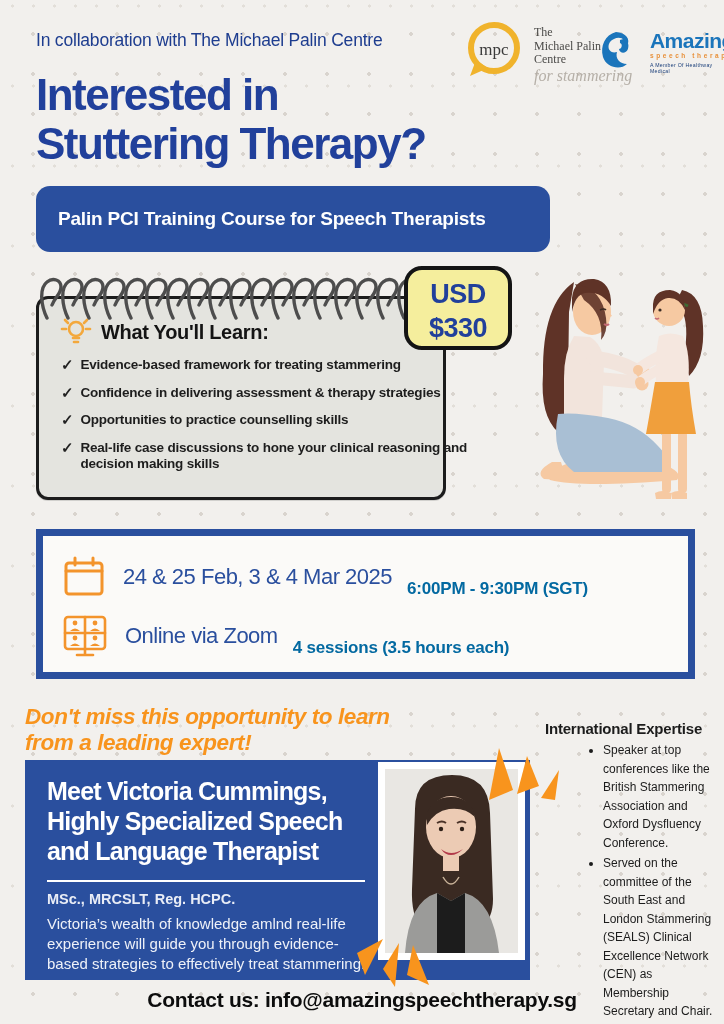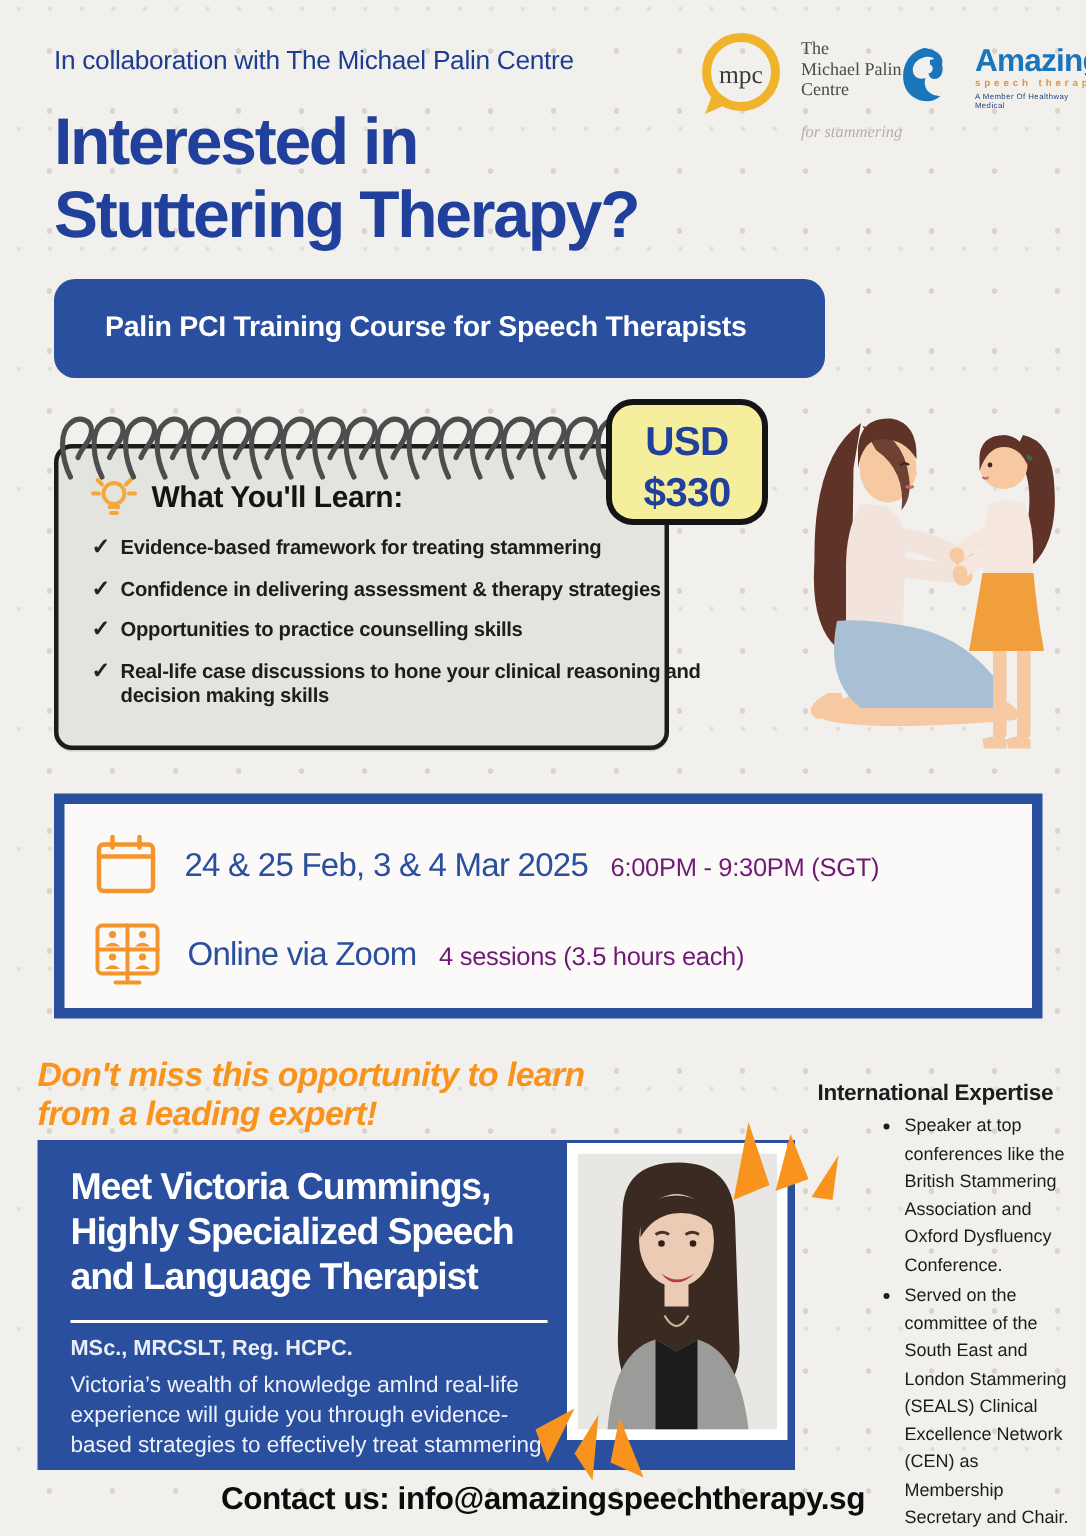--- a/index.html
+++ b/index.html
@@ -12,49 +12,49 @@
       radial-gradient(circle, #d9d4ce 1.7px, transparent 2px),
       radial-gradient(circle, #e2ded8 1.4px, transparent 1.7px);
     background-size:42px 40px, 21px 80px;
     background-position:12px 14px, 2px 46px;
   }
   
   .tagline { position:absolute; left:36px; top:30px; font-size:17.5px; font-weight:500; color:#1e3d8f; letter-spacing:-0.2px; }
   .title { position:absolute; left:36px; top:70px; font-size:44px; line-height:49px; font-weight:800; color:#21409b; letter-spacing:-1.5px; }
   .mpc { position:absolute; left:462px; top:20px; display:flex; gap:10px; }
   .mpc-name { font-family:"Liberation Serif", serif; color:#4b4a48; font-size:12px; line-height:13.5px; padding-top:6px; }
-  .mpc-sub { font-family:"Liberation Serif", serif; font-style:italic; color:#b5afa7; font-size:11px; margin-top:15px; }
+  .mpc-sub { font-family:"Liberation Serif", serif; font-style:italic; color:#b5afa7; font-size:16px; margin-top:0; }
   .amazing { position:absolute; left:600px; top:30px; display:flex; gap:16px; }
   .amz-name { color:#1b75bb; font-size:21px; font-weight:600; letter-spacing:-0.5px; line-height:22px; }
   .amz-sub { color:#e8903a; font-size:6.5px; letter-spacing:2.6px; font-weight:600; }
   .amz-member { color:#1b3f7a; font-size:5.2px; margin-top:3px; letter-spacing:0.3px; }
   
   .banner { position:absolute; left:36px; top:186px; width:514px; height:66px; background:#2a4f9e; border-radius:14px;
-    color:#fff; font-size:19px; font-weight:700; line-height:66px; padding-left:34px; letter-spacing:-0.2px; }
+    color:#fff; font-size:19px; font-weight:700; line-height:66px; padding-left:22px; letter-spacing:-0.2px; }
   
   .learn { position:absolute; left:36px; top:296px; width:410px; height:204px; background:#e4e4df;
     border:3px solid #1c1c1c; border-radius:12px; box-shadow:0 1px 0 #0002; }
   .rings { position:absolute; left:40px; top:274px; z-index:3; }
   .learn-head { position:absolute; left:62px; top:22px; font-size:20px; font-weight:800; color:#141414; letter-spacing:-0.3px; }
   .bulb { position:absolute; left:18px; top:16px; }
   .learn-list { position:absolute; left:22px; top:58px; width:432px; }
   .learn-item { display:flex; gap:7px; margin-bottom:11px; font-size:13.5px; font-weight:700; color:#1d1d1d; line-height:16.5px; letter-spacing:-0.2px; }
   .check { font-size:15px; font-weight:800; color:#222; line-height:16px; }
   
   .price { position:absolute; left:404px; top:266px; width:108px; height:84px; background:#f5ee9d;
     border:4px solid #141414; border-radius:18px; z-index:4; text-align:center;
     color:#21409b; font-weight:700; font-size:27px; line-height:34px; padding-top:7px; letter-spacing:-0.5px; }
   
   .illus { position:absolute; left:512px; top:266px; }
   
   .sched { position:absolute; left:36px; top:529px; width:659px; height:150px; background:#fbfaf8; border:7px solid #2a4f9e; }
   .srow { position:absolute; left:18px; display:flex; align-items:center; }
   .srow1 { top:18px; } .srow2 { top:76px; }
   .sbig { color:#2a4f9e; font-size:22px; font-weight:400; letter-spacing:-0.5px; margin-left:16px; }
-  .ssmall { color:#701a75; font-size:17px; font-weight:400; margin-left:15px; position:relative; top:2px; letter-spacing:-0.2px; }
+  .ssmall { color:#0369a1; font-size:17px; font-weight:700; margin-left:15px; position:relative; top:12px; letter-spacing:-0.2px; }
   
   .cta { position:absolute; left:25px; top:704px; font-size:22.5px; line-height:26px; font-weight:800; font-style:italic; color:#f8941d; letter-spacing:-0.4px; }
   
   .expert { position:absolute; left:25px; top:760px; width:505px; height:220px; background:#2a4f9e;padding-left:14px; }
   .exp-title { position:absolute; left:22px; top:16px; color:#fff; font-size:25px; line-height:30px; font-weight:800; letter-spacing:-0.8px; }
   .exp-div { position:absolute; left:22px; top:120px; width:318px; height:2px; background:#fff; }
   .exp-cred { position:absolute; left:22px; top:131px; color:#e9edf6; font-size:14.5px; font-weight:600; }
   .exp-bio { position:absolute; left:22px; top:154px; width:332px; color:#eef1f8; font-size:15px; line-height:20px; font-weight:500; }
   .photo { position:absolute; left:353px; top:2px; width:147px; height:198px; background:#fff; padding:7px; }
   .burst-tr { position:absolute; left:430px; top:-18px; z-index:5; }

